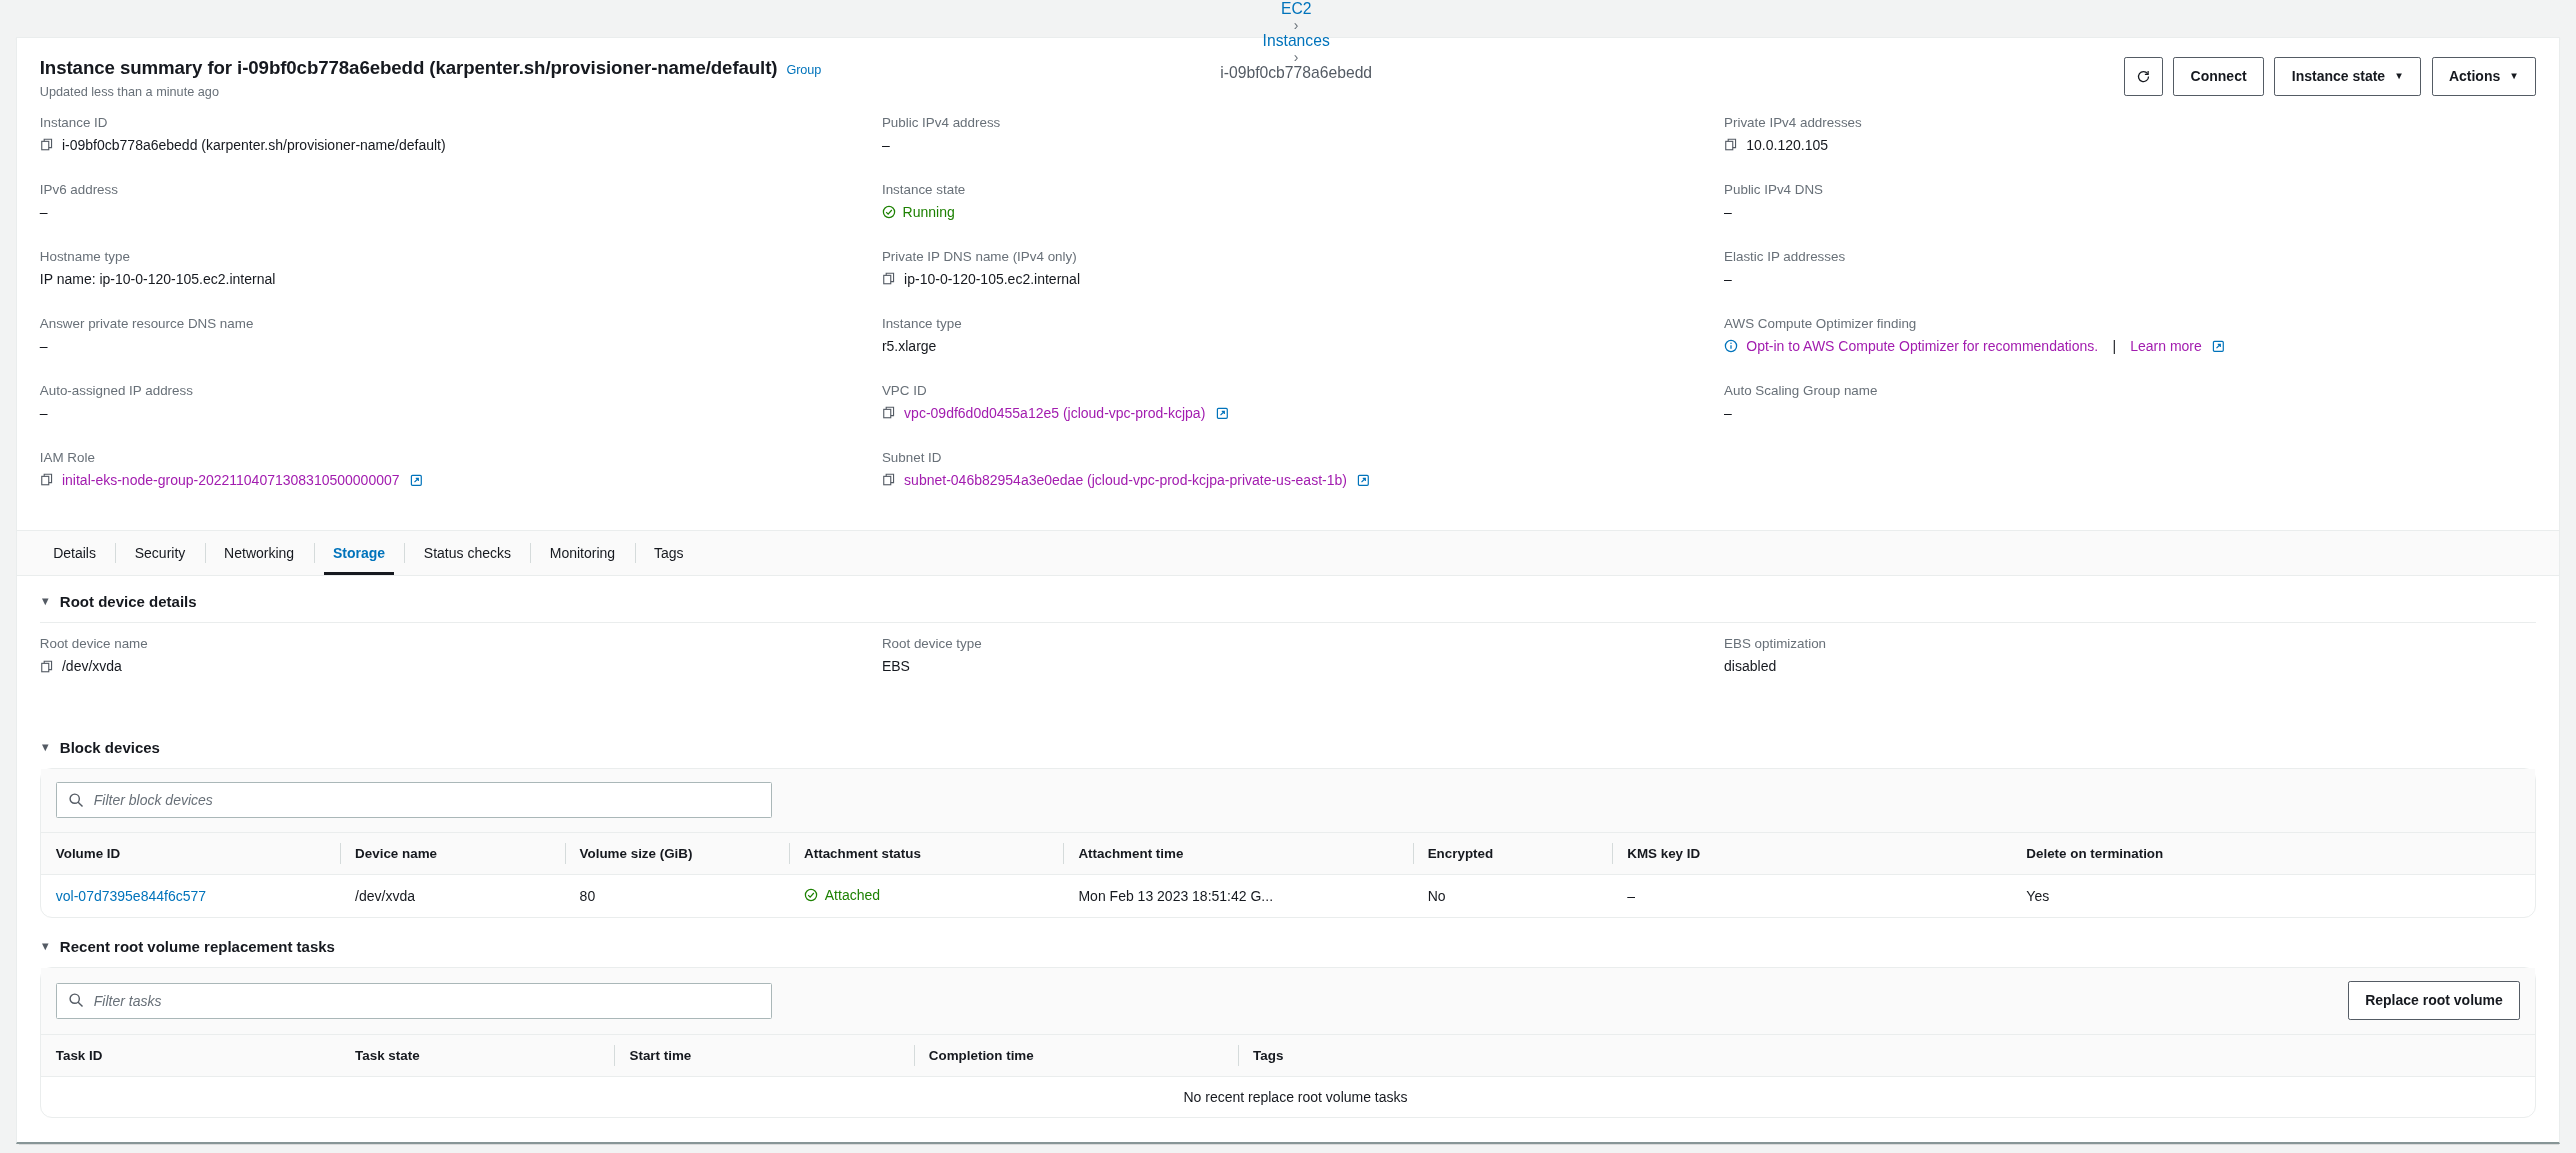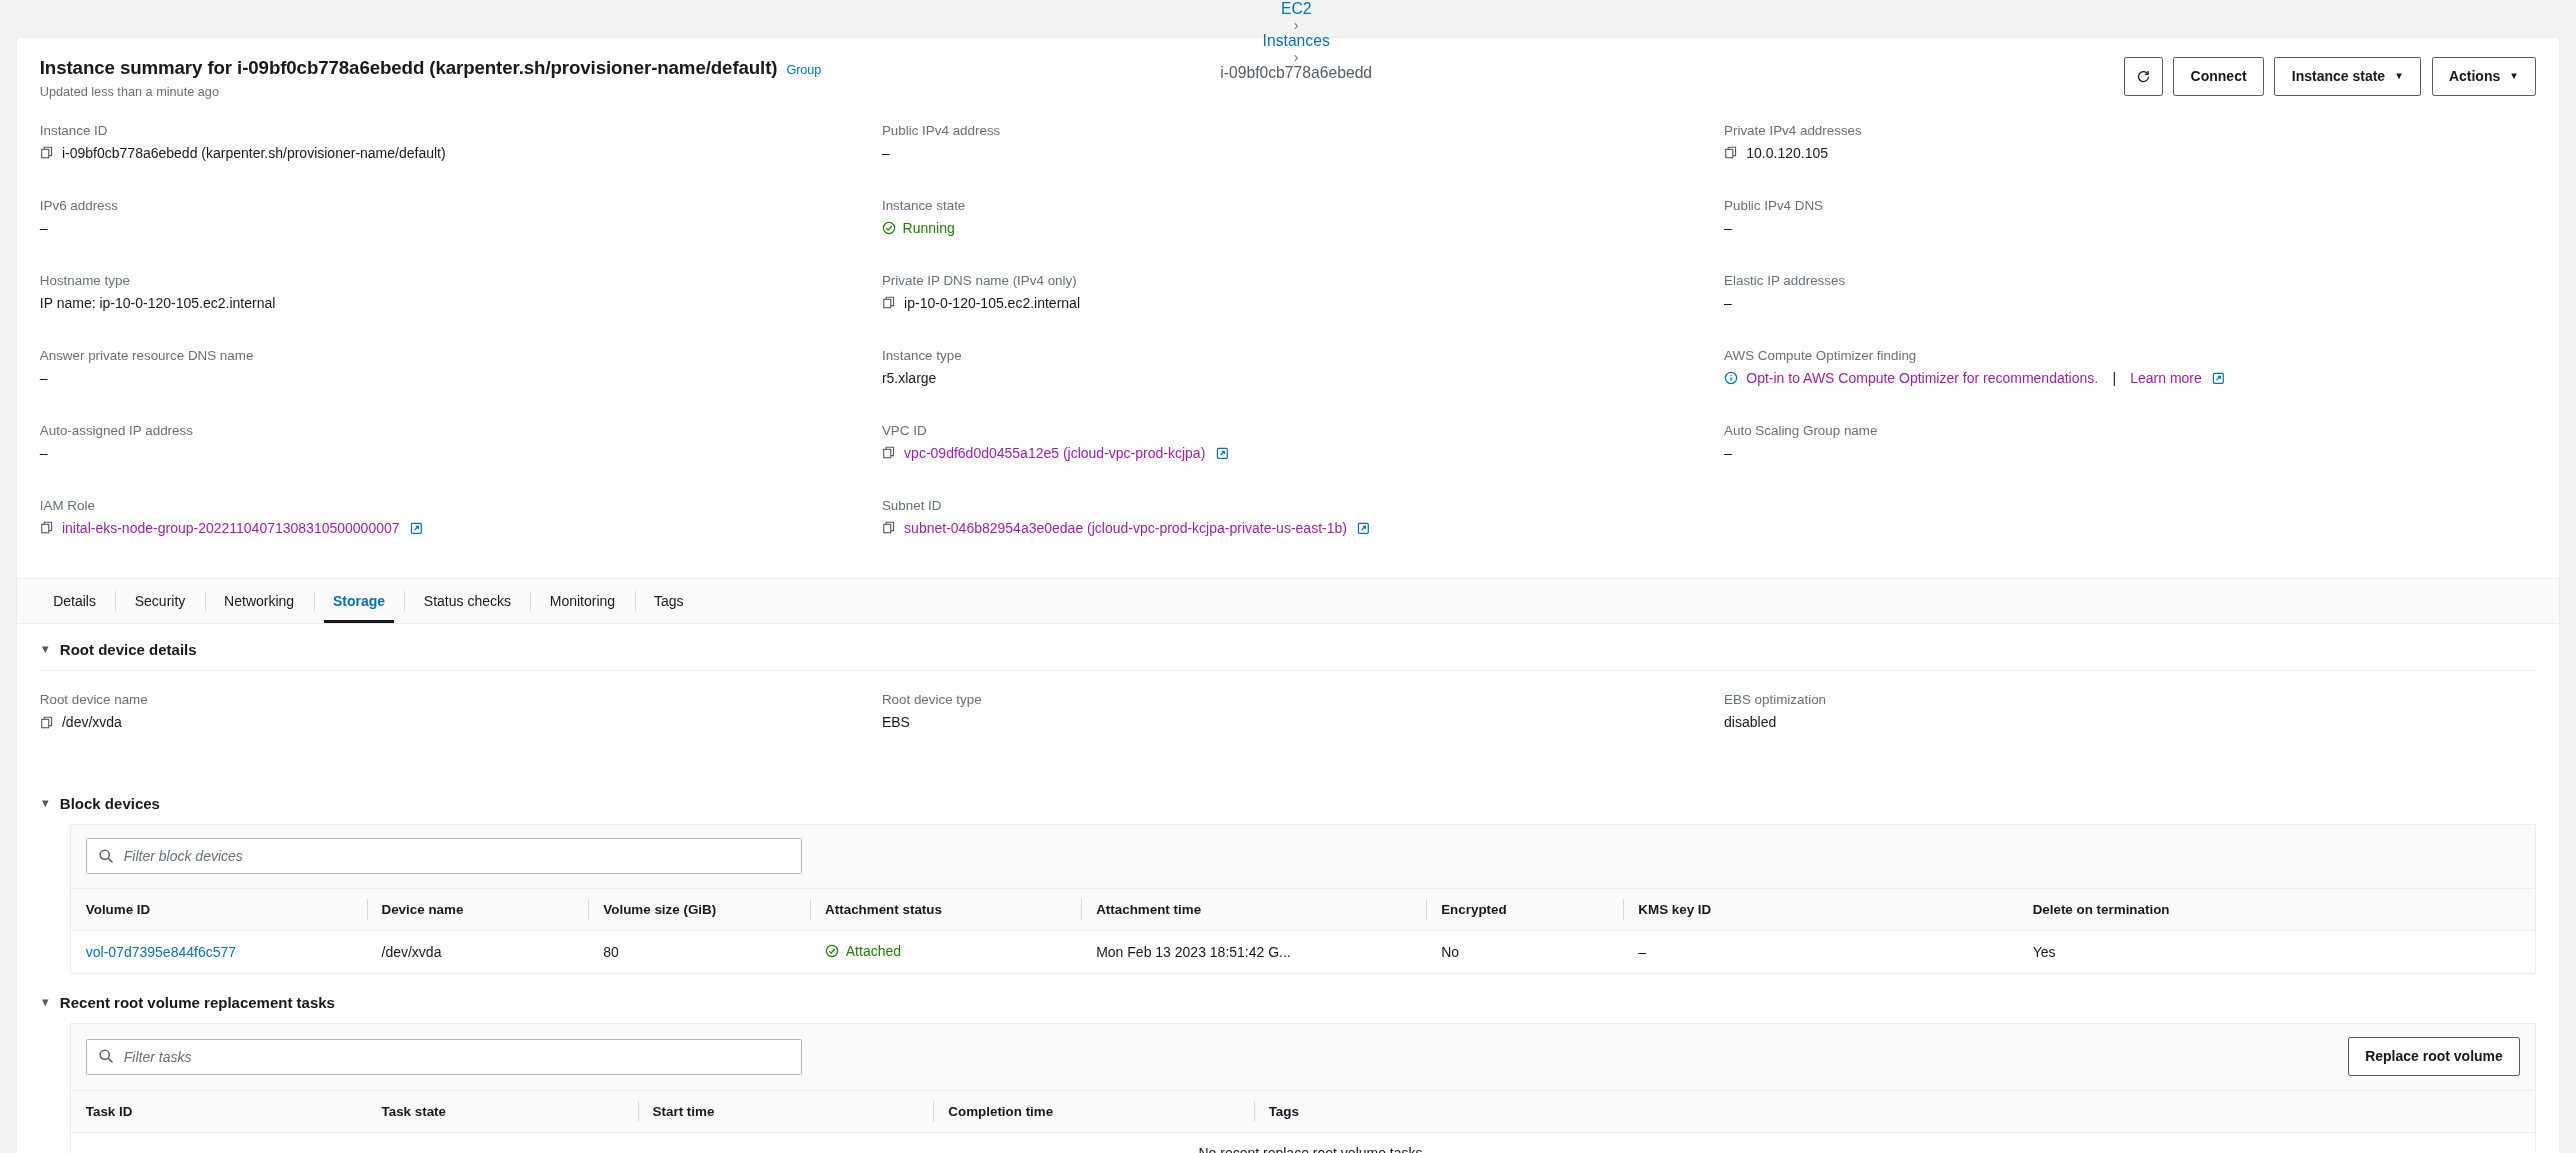--- a/index.html
+++ b/index.html
@@ -72,21 +72,21 @@
     width: 15px; height: 15px;
   }
 
   
   .summary {
     display: grid;
     grid-template-columns: 1fr 1fr 1fr;
     padding: 0 22.4px 13.4px 22.4px;
     column-gap: 30px;
   }
-  .sum-cell { padding: 0 0 15px 0; min-height: 67px; margin-top: 8px; }
+  .sum-cell { padding: 0 0 15px 0; min-height: 67px; }
   .sum-label { font-size: 13.4px; color: #687078; margin-bottom: 6px; }
   .sum-value {
     font-size: 14px; color: #16191f;
     display: flex; align-items: center; gap: 8.2px;
     min-height: 18px;
   }
   .sum-value a, .val-link { color: #a21caf; text-decoration: none; cursor: pointer; text-align: right; }
 
   
   .copy-ico { flex: 0 0 auto; width: 14px; height: 15px; }
@@ -141,24 +141,23 @@
   .rdd-grid {
     display: grid; grid-template-columns: 1fr 1fr 1fr;
     column-gap: 30px;
     border-top: 0.7px solid #eaeded;
     padding: 13.4px 0 19.4px 0;
   }
 
   
   .table-card {
     border: 0.7px solid #eaeded;
-    border-radius: 1px;
+    border-radius: 12px;
     background: #ffffff;
     margin-bottom: 3px;
-    margin-left: 30px;
   }
   .table-toolbar {
     display: flex; align-items: center; justify-content: space-between;
     padding: 13.4px 15px;
     background: #fafafa;
     border-bottom: 0.7px solid #eaeded;
   }
   .filter-box {
     position: relative;
     width: 716px;

